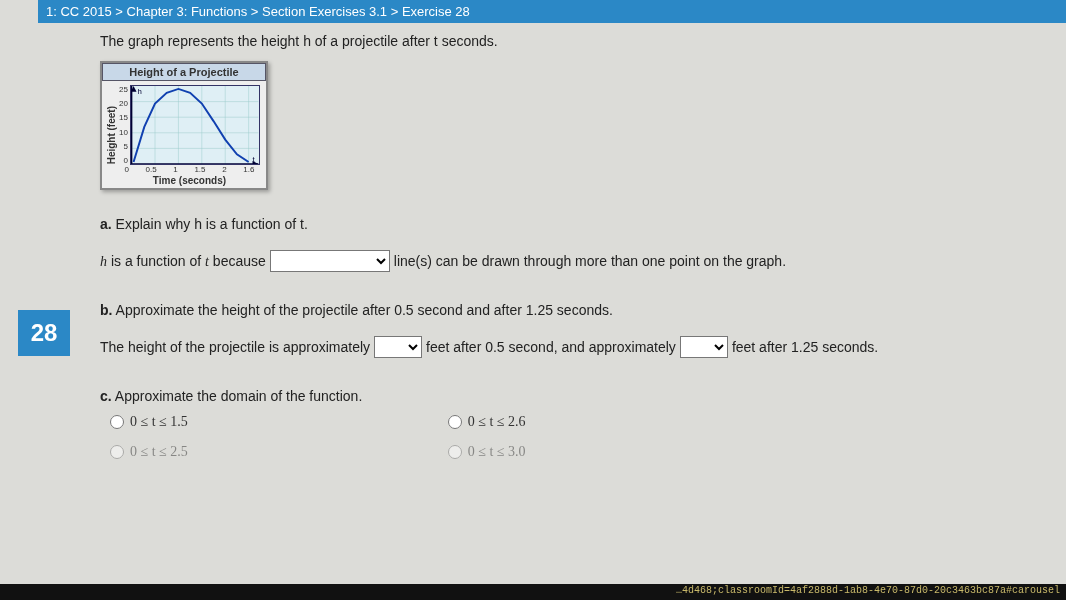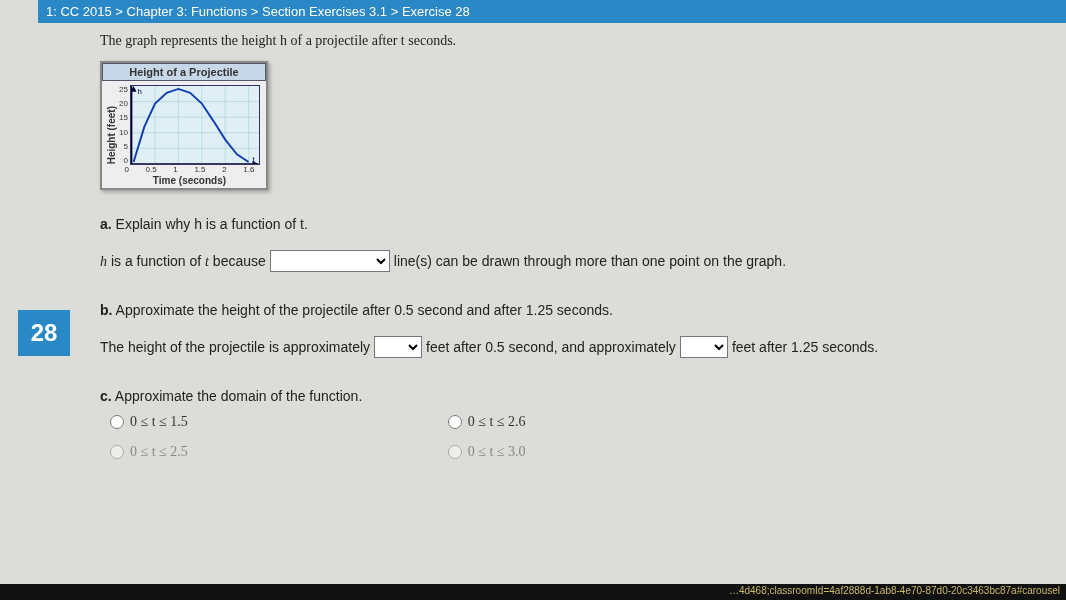--- a/index.html
+++ b/index.html
@@ -20,21 +20,20 @@
     font-weight: 400;
     margin-left: 38px;
   }
   .content {
     padding: 10px 10px 10px 100px;
   }
   .intro {
     font-size: 14px;
     color: #222;
     margin-bottom: 12px;
-    font-family: Liberation Serif, serif;
   }
   .chart-box {
     display: inline-block;
     border: 2px solid #888;
     background: #eee;
     padding: 0;
     box-shadow: 2px 2px 4px rgba(0,0,0,0.3);
     margin-bottom: 18px;
   }
   .chart-title {
@@ -96,21 +95,21 @@
   .opts { display:flex; gap:260px; font-size:14px; margin-top:10px; margin-left:10px;}
   .opt { display:flex; align-items:center; gap:6px; font-family:"Times New Roman",serif;}
   input[type=radio]{width:14px;height:14px;}
   .footerbar {
     position:absolute;
     bottom:0; left:0; right:0;
     height:16px;
     background:#111;
     color:#c9b96a;
     font-size:10px;
-    font-family:Liberation Sans, sans-serif;
+    font-family:Liberation Mono, monospace;
     text-align:right;
     padding:1px 6px;
     overflow:hidden;
     white-space:nowrap;
   }
 </style>
 </head>
 <body>
 
 <div class="breadcrumb">1: CC 2015 &gt; Chapter 3: Functions &gt; Section Exercises 3.1 &gt; Exercise 28</div>

